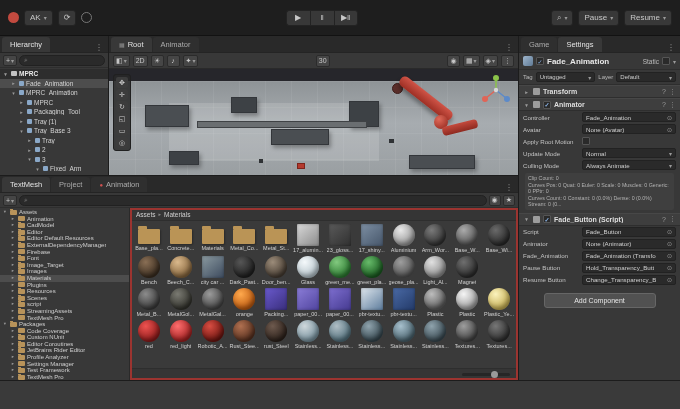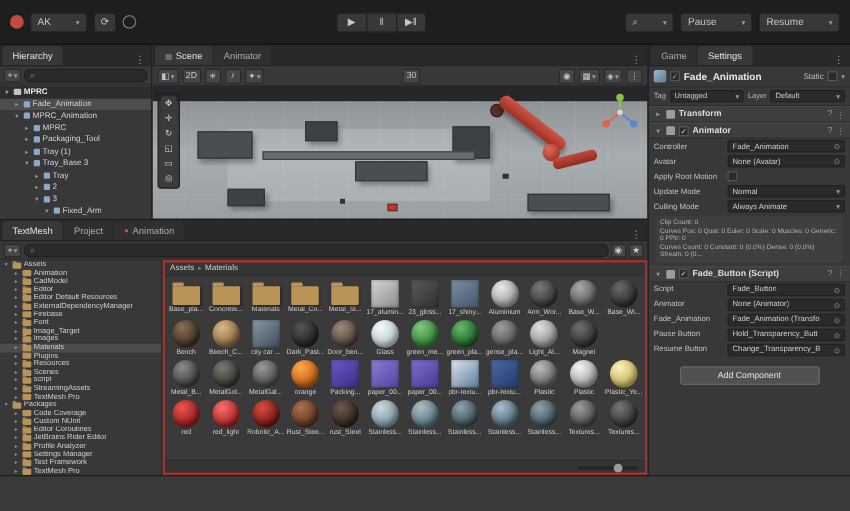--- a/index.html
+++ b/index.html
@@ -3,21 +3,21 @@
 <meta charset="utf-8">
 <style>
 *{margin:0;padding:0;box-sizing:border-box;}
 html,body{width:680px;height:409px;overflow:hidden;background:#333;}
 body{font-family:"Liberation Sans",sans-serif;color:#c8c8c8;}
 .window{width:680px;height:409px;background:#282828;display:flex;flex-direction:column;position:relative;}
 
 
 .topbar{height:36px;background:#1e1e1e;border-bottom:1px solid #121212;display:flex;align-items:center;justify-content:space-between;padding:0 8px;flex:0 0 auto;}
 .tb-group{display:flex;align-items:center;gap:5px;}
-.tb-btn{height:16px;min-width:16px;background:#383838;border:1px solid #232323;border-radius:3px;color:#c8c8c8;font-size:8px;display:flex;align-items:center;justify-content:center;gap:20px;padding:0 5px;}
+.tb-btn{height:16px;min-width:16px;background:#383838;border:1px solid #232323;border-radius:3px;color:#c8c8c8;font-size:8px;display:flex;align-items:center;justify-content:center;gap:3px;padding:0 5px;}
 .avatar{width:11px;height:11px;border-radius:50%;background:#c24a3f;flex:0 0 auto;}
 .ring{width:11px;height:11px;border-radius:50%;border:1px solid #777;}
 .caret{font-size:6px;color:#9a9a9a;}
 .play-group{display:flex;}
 .play-group .tb-btn{border-radius:0;width:24px;border-right-width:0;}
 .play-group .tb-btn:first-child{border-radius:3px 0 0 3px;}
 .play-group .tb-btn:last-child{border-radius:0 3px 3px 0;border-right-width:1px;}
 
 
 .main{flex:0 0 auto;height:344px;display:flex;background:#282828;}
@@ -26,21 +26,21 @@
 .inspector-panel{width:162px;border-left:1px solid #1c1c1c;background:#383838;display:flex;flex-direction:column;overflow:hidden;}
 
 
 .tabbar{height:17px;background:#292929;display:flex;align-items:flex-end;padding:0 2px;gap:1px;flex:0 0 auto;border-bottom:1px solid #242424;}
 .tab{height:15px;padding:0 8px;background:#2f2f2f;color:#ababab;font-size:7.5px;display:flex;align-items:center;gap:3px;border-radius:3px 3px 0 0;}
 .tab.active{background:#383838;color:#e2e2e2;}
 .tab .tabic{font-size:6px;color:#8f8f8f;}
 .kebab{margin-left:auto;color:#9a9a9a;font-size:8px;padding:0 3px;}
 
 
-.hierarchy-panel{width:122px;background:#383838;border-right:1px solid #1c1c1c;display:flex;flex-direction:column;overflow:hidden;}
+.hierarchy-panel{width:109px;background:#383838;border-right:1px solid #1c1c1c;display:flex;flex-direction:column;overflow:hidden;}
 .minibar{height:15px;display:flex;align-items:center;gap:2px;padding:0 3px;border-bottom:1px solid #2e2e2e;flex:0 0 auto;}
 .mini-btn{height:11px;min-width:11px;background:#464646;border:1px solid #2a2a2a;border-radius:2px;font-size:7px;color:#ccc;display:flex;align-items:center;justify-content:center;gap:1px;padding:0 2px;}
 .searchbox{flex:1;height:11px;background:#2a2a2a;border:1px solid #212121;border-radius:6px;display:flex;align-items:center;padding:0 4px;gap:2px;overflow:hidden;}
 .searchbox .mag{font-size:7px;color:#8d8d8d;}
 .searchbox input{background:transparent;border:none;outline:none;color:#ccc;font-size:6.5px;width:100%;font-family:"Liberation Sans",sans-serif;}
 .tree{flex:1;overflow:hidden;padding-top:1px;}
 .trow{height:9.5px;display:flex;align-items:center;gap:2px;font-size:6.5px;color:#d4d4d4;white-space:nowrap;overflow:hidden;}
 .trow.sel{background:#4d4d4d;}
 .trow.scenerow{background:#2d2d2d;font-weight:bold;color:#e8e8e8;}
 .arr{width:7px;font-size:5px;color:#9a9a9a;text-align:center;flex:0 0 auto;}
@@ -245,21 +245,21 @@
               <div class="trow" style="padding-left: 42px;">
                 <span class="tlabel">Components_Fixed_arm</span>
               </div>
             </div>
         </div>
 
         <div class="scene-panel">
           <div class="tabbar">
             <div class="tab active">
               <span class="tabic">▦</span>
-              <span>Scene</span>
+              <span>Root</span>
             </div>
             <div class="tab">
               <span>Animator</span>
             </div>
             <span class="kebab">⋮</span>
           </div>
           <div class="scenebar">
               <div class="sbtn">
                 <span>◧</span>
                 <span class="caret">▾</span>

